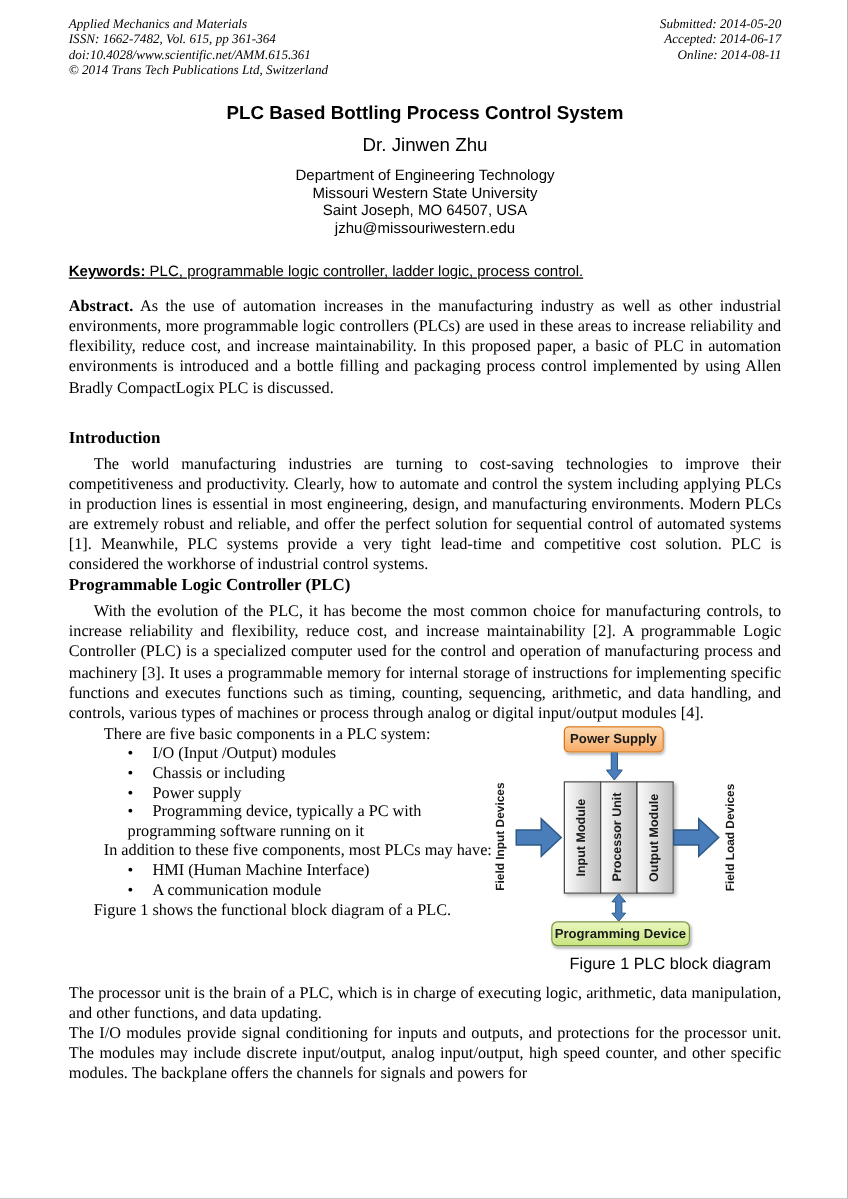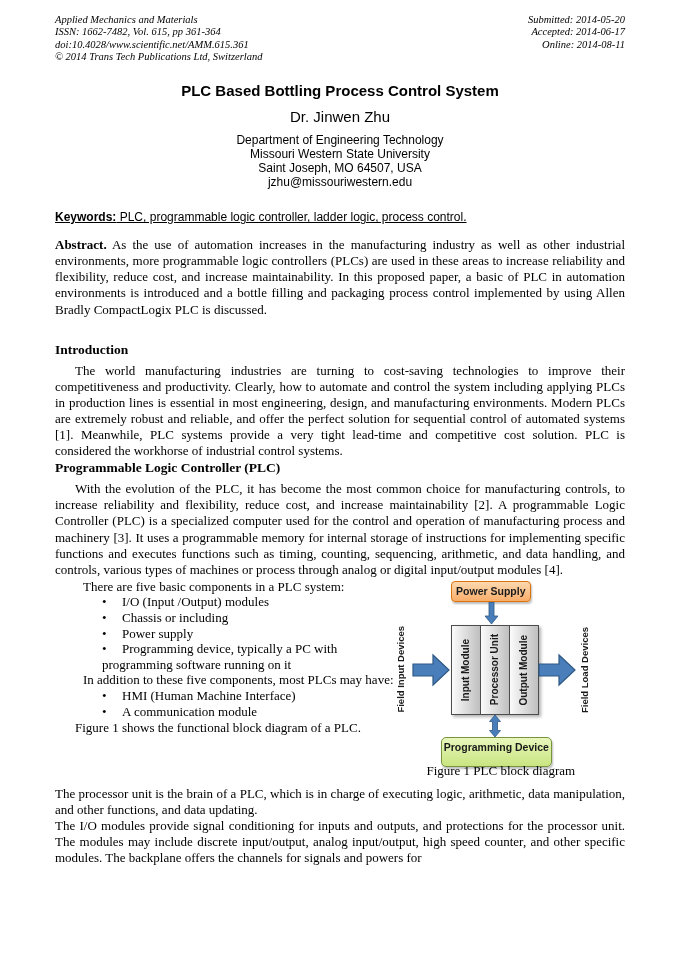--- a/index.html
+++ b/index.html
@@ -80,21 +80,21 @@
   .power-supply {
     left: 57px; top: 2px; width: 80px; height: 21px;
     background: linear-gradient(#fcd9b0, #f9ad6a);
     border: 1px solid #d9730d;
     border-radius: 4px;
     font-size: 10.5px;
     line-height: 19px;
     box-shadow: 1px 2px 2px rgba(0,0,0,0.25);
   }
   .prog-device {
-    left: 47px; top: 158px; width: 111px; height: 30px;
+    left: 47px; top: 158px; width: 111px; height: 20px;
     background: linear-gradient(#e8f7bd, #c9e581);
     border: 1px solid #77933c;
     border-radius: 5px;
     font-size: 10.5px;
     line-height: 18px;
     box-shadow: 1px 2px 2px rgba(0,0,0,0.25);
   }
   .modules {
     position: absolute;
     left: 57px; top: 46px; width: 88px; height: 90px;
@@ -128,23 +128,23 @@
   .side-label .vtext { font-size: 9.5px; }
   .lbl-left { left: 0px; width: 14px; }
   .lbl-right { left: 184px; width: 14px; }
   .arrow-svg { position: absolute; }
   .arr-in { left: 18px; top: 74px; }
   .arr-out { left: 144px; top: 74px; }
   .arr-down { left: 91px; top: 23px; }
   .arr-dbl { left: 95px; top: 136px; }
   .fig-caption {
     position: absolute;
-    left: 2px; top: 184px; width: 210px;
-    text-align: center;
-    font-family: Liberation Serif, serif;
+    left: 13px; top: 184px; width: 210px;
+    text-align: right;
+    font-family: Liberation Sans, sans-serif;
     font-size: 13px;
     font-weight: normal;
   }
   
   .tail { margin-top: 3px; }
 </style>
 </head>
 <body>
 
 <div class="page">

